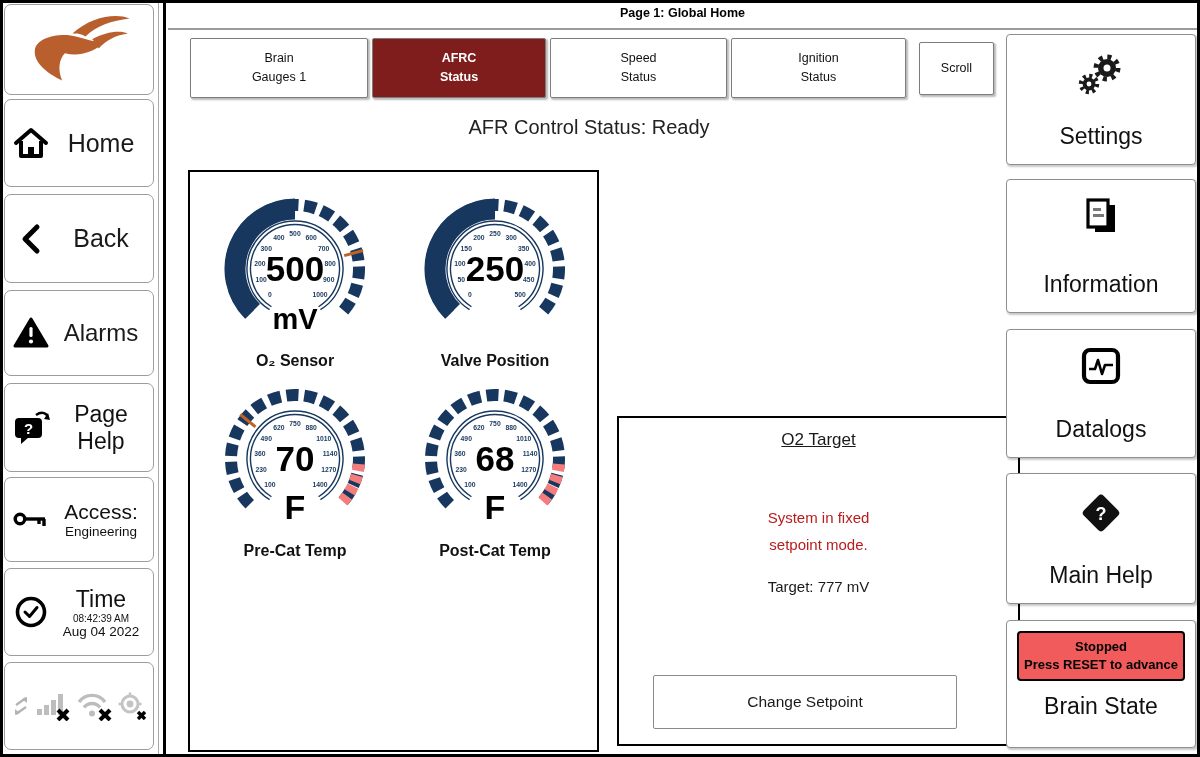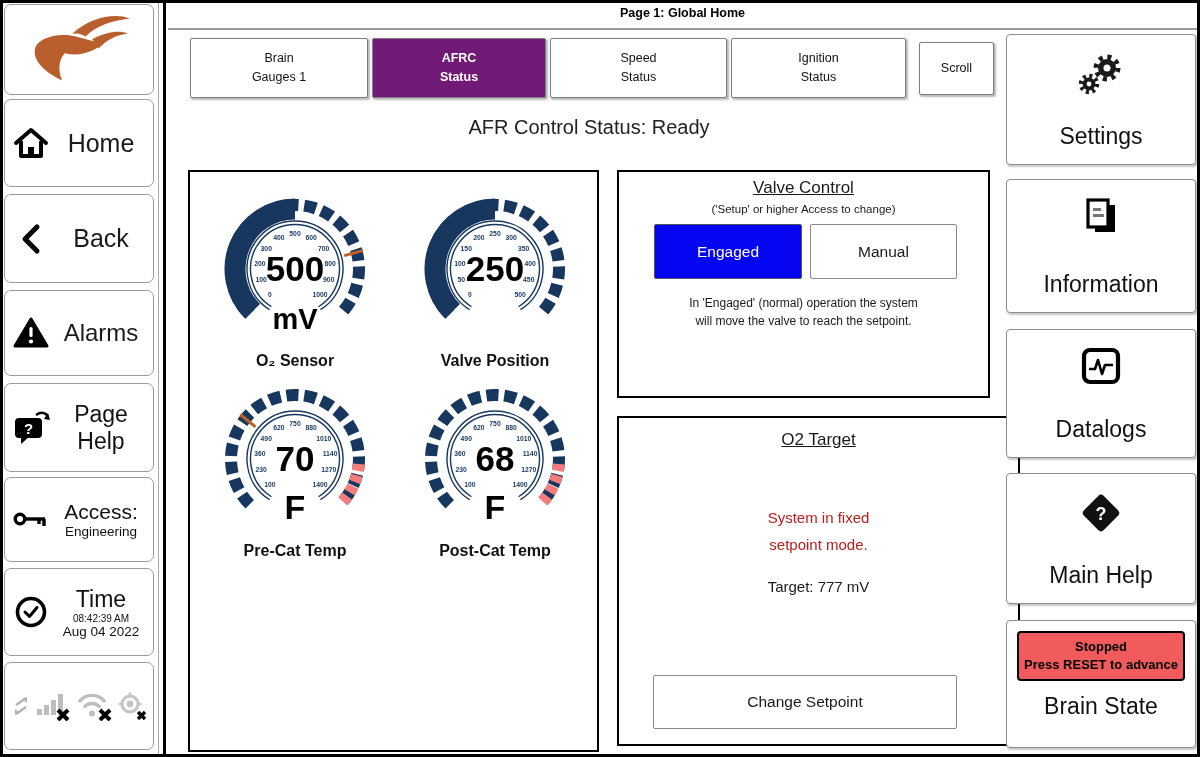--- a/index.html
+++ b/index.html
@@ -189,21 +189,21 @@
     </svg>
   </div>
 
   <div class="window-title">Page 1: Global Home</div>
   <div class="title-rule"></div>
 
   <div class="tab" style="left:190px;width:178px;">
     <span>Brain</span>
       <span>Gauges 1</span>
   </div>
-  <div class="tab selected" style="left: 372px; width: 174px; background: #701a75;">
+  <div class="tab selected" style="left: 372px; width: 174px; background: #7f1d1d;">
     <span>AFRC</span>
       <span>Status</span>
   </div>
   <div class="tab" style="left:550px;width:177px;">
     <span>Speed</span>
       <span>Status</span>
   </div>
   <div class="tab" style="left:731px;width:175px;">
     <span>Ignition</span>
       <span>Status</span>
@@ -299,30 +299,20 @@
             <text x="130.0629360911274" y="71.84657649107181" text-anchor="middle" font-size="6.8" font-weight="bold" fill="#17375e">1140</text>
             <text x="128.76250632847794" y="88.37010330031063" text-anchor="middle" font-size="6.8" font-weight="bold" fill="#17375e">1270</text>
             <text x="120.10229073212244" y="102.50229073212245" text-anchor="middle" font-size="6.8" font-weight="bold" fill="#17375e">1400</text>
             <text x="95" y="87" text-anchor="middle" font-size="35" font-weight="bold" fill="#000">68</text>
             <text x="95" y="135" text-anchor="middle" font-size="34" font-weight="bold" fill="#000">F</text>
           </svg></div>
       <div class="gauge-label">Post-Cat Temp</div>
     </div>
   </div>
 
-  <div class="panel" id="valve-panel">
-    <div class="panel-title" style="top:6px;">Valve Control</div>
-    <div class="panel-sub" style="top:31px;">('Setup' or higher Access to change)</div>
-    <div class="btn accent-bg" id="engaged-btn" style="background: rgb(5, 5, 242);">Engaged</div>
-    <div class="btn" id="manual-btn">Manual</div>
-    <div class="vc-note">
-      <div>In 'Engaged' (normal) operation the system</div>
-      <div>will move the valve to reach the setpoint.</div>
-    </div>
-  </div>
 
   <div class="panel" id="o2-panel">
     <div class="panel-title" style="top:12px;">O2 Target</div>
     <div class="o2-lines">
       <div>System in fixed</div>
       <div>setpoint mode.</div>
     </div>
     <div class="o2-target-line">Target: 777 mV</div>
     <div class="btn" id="change-setpoint-btn">Change Setpoint</div>
   </div>

